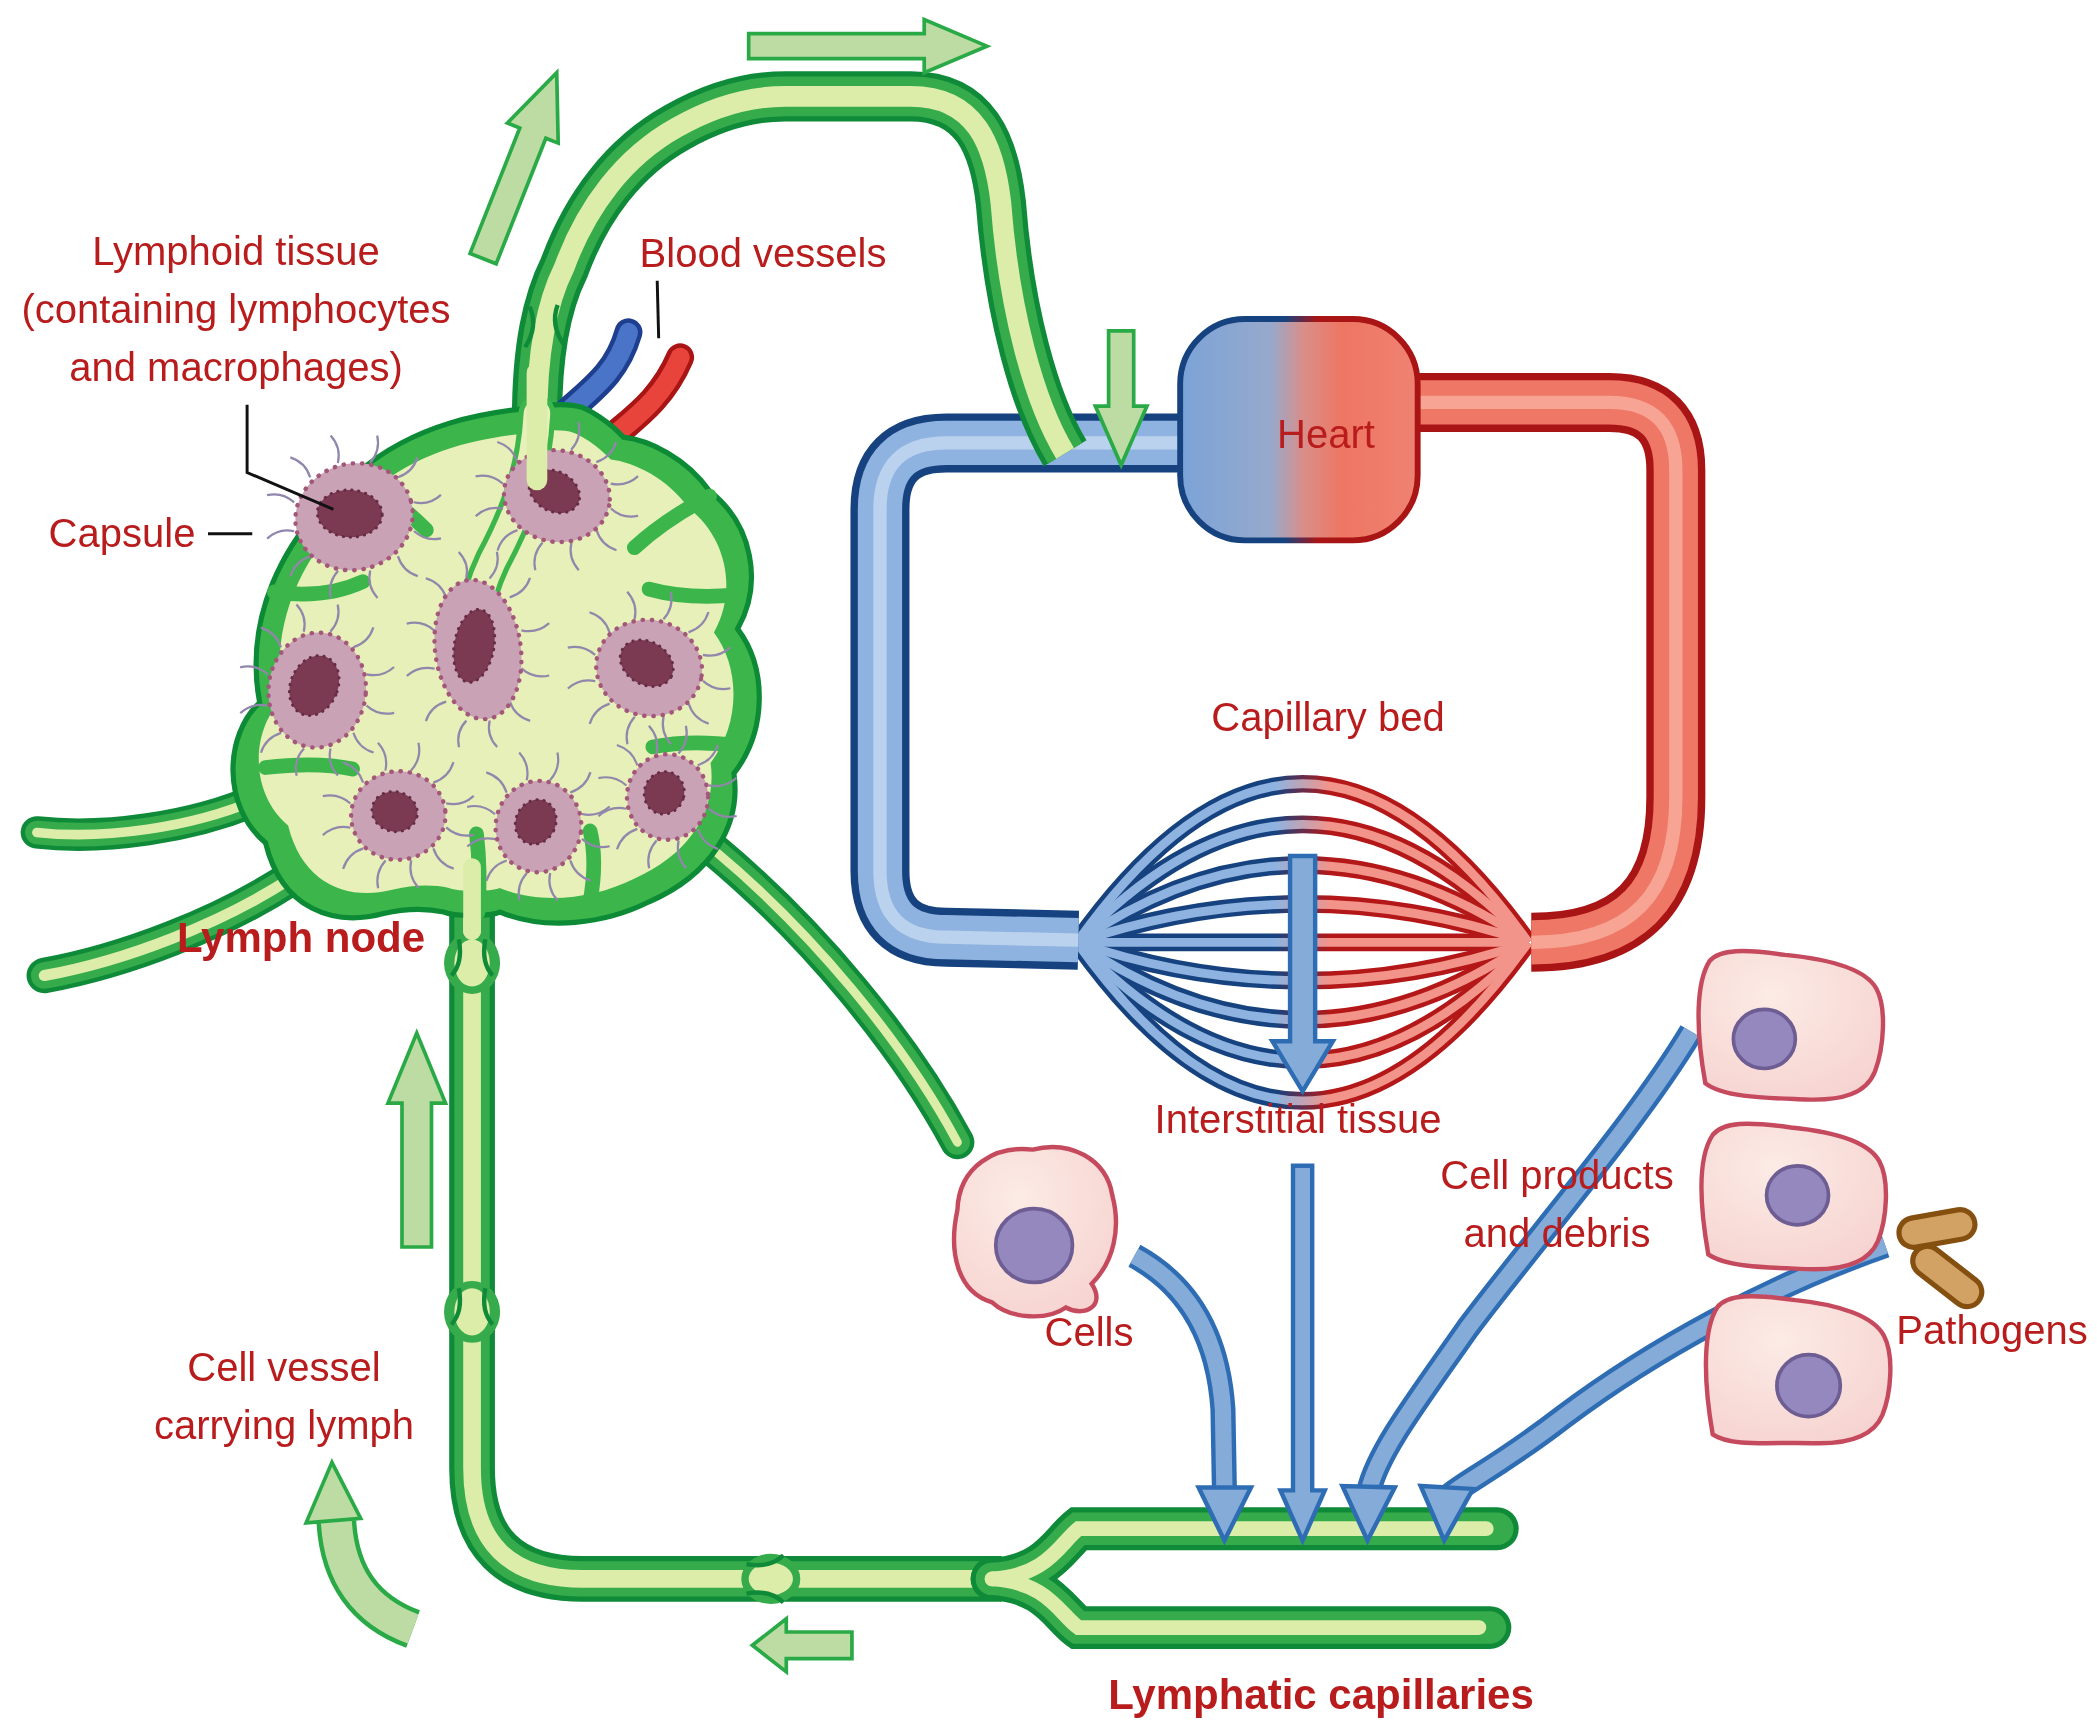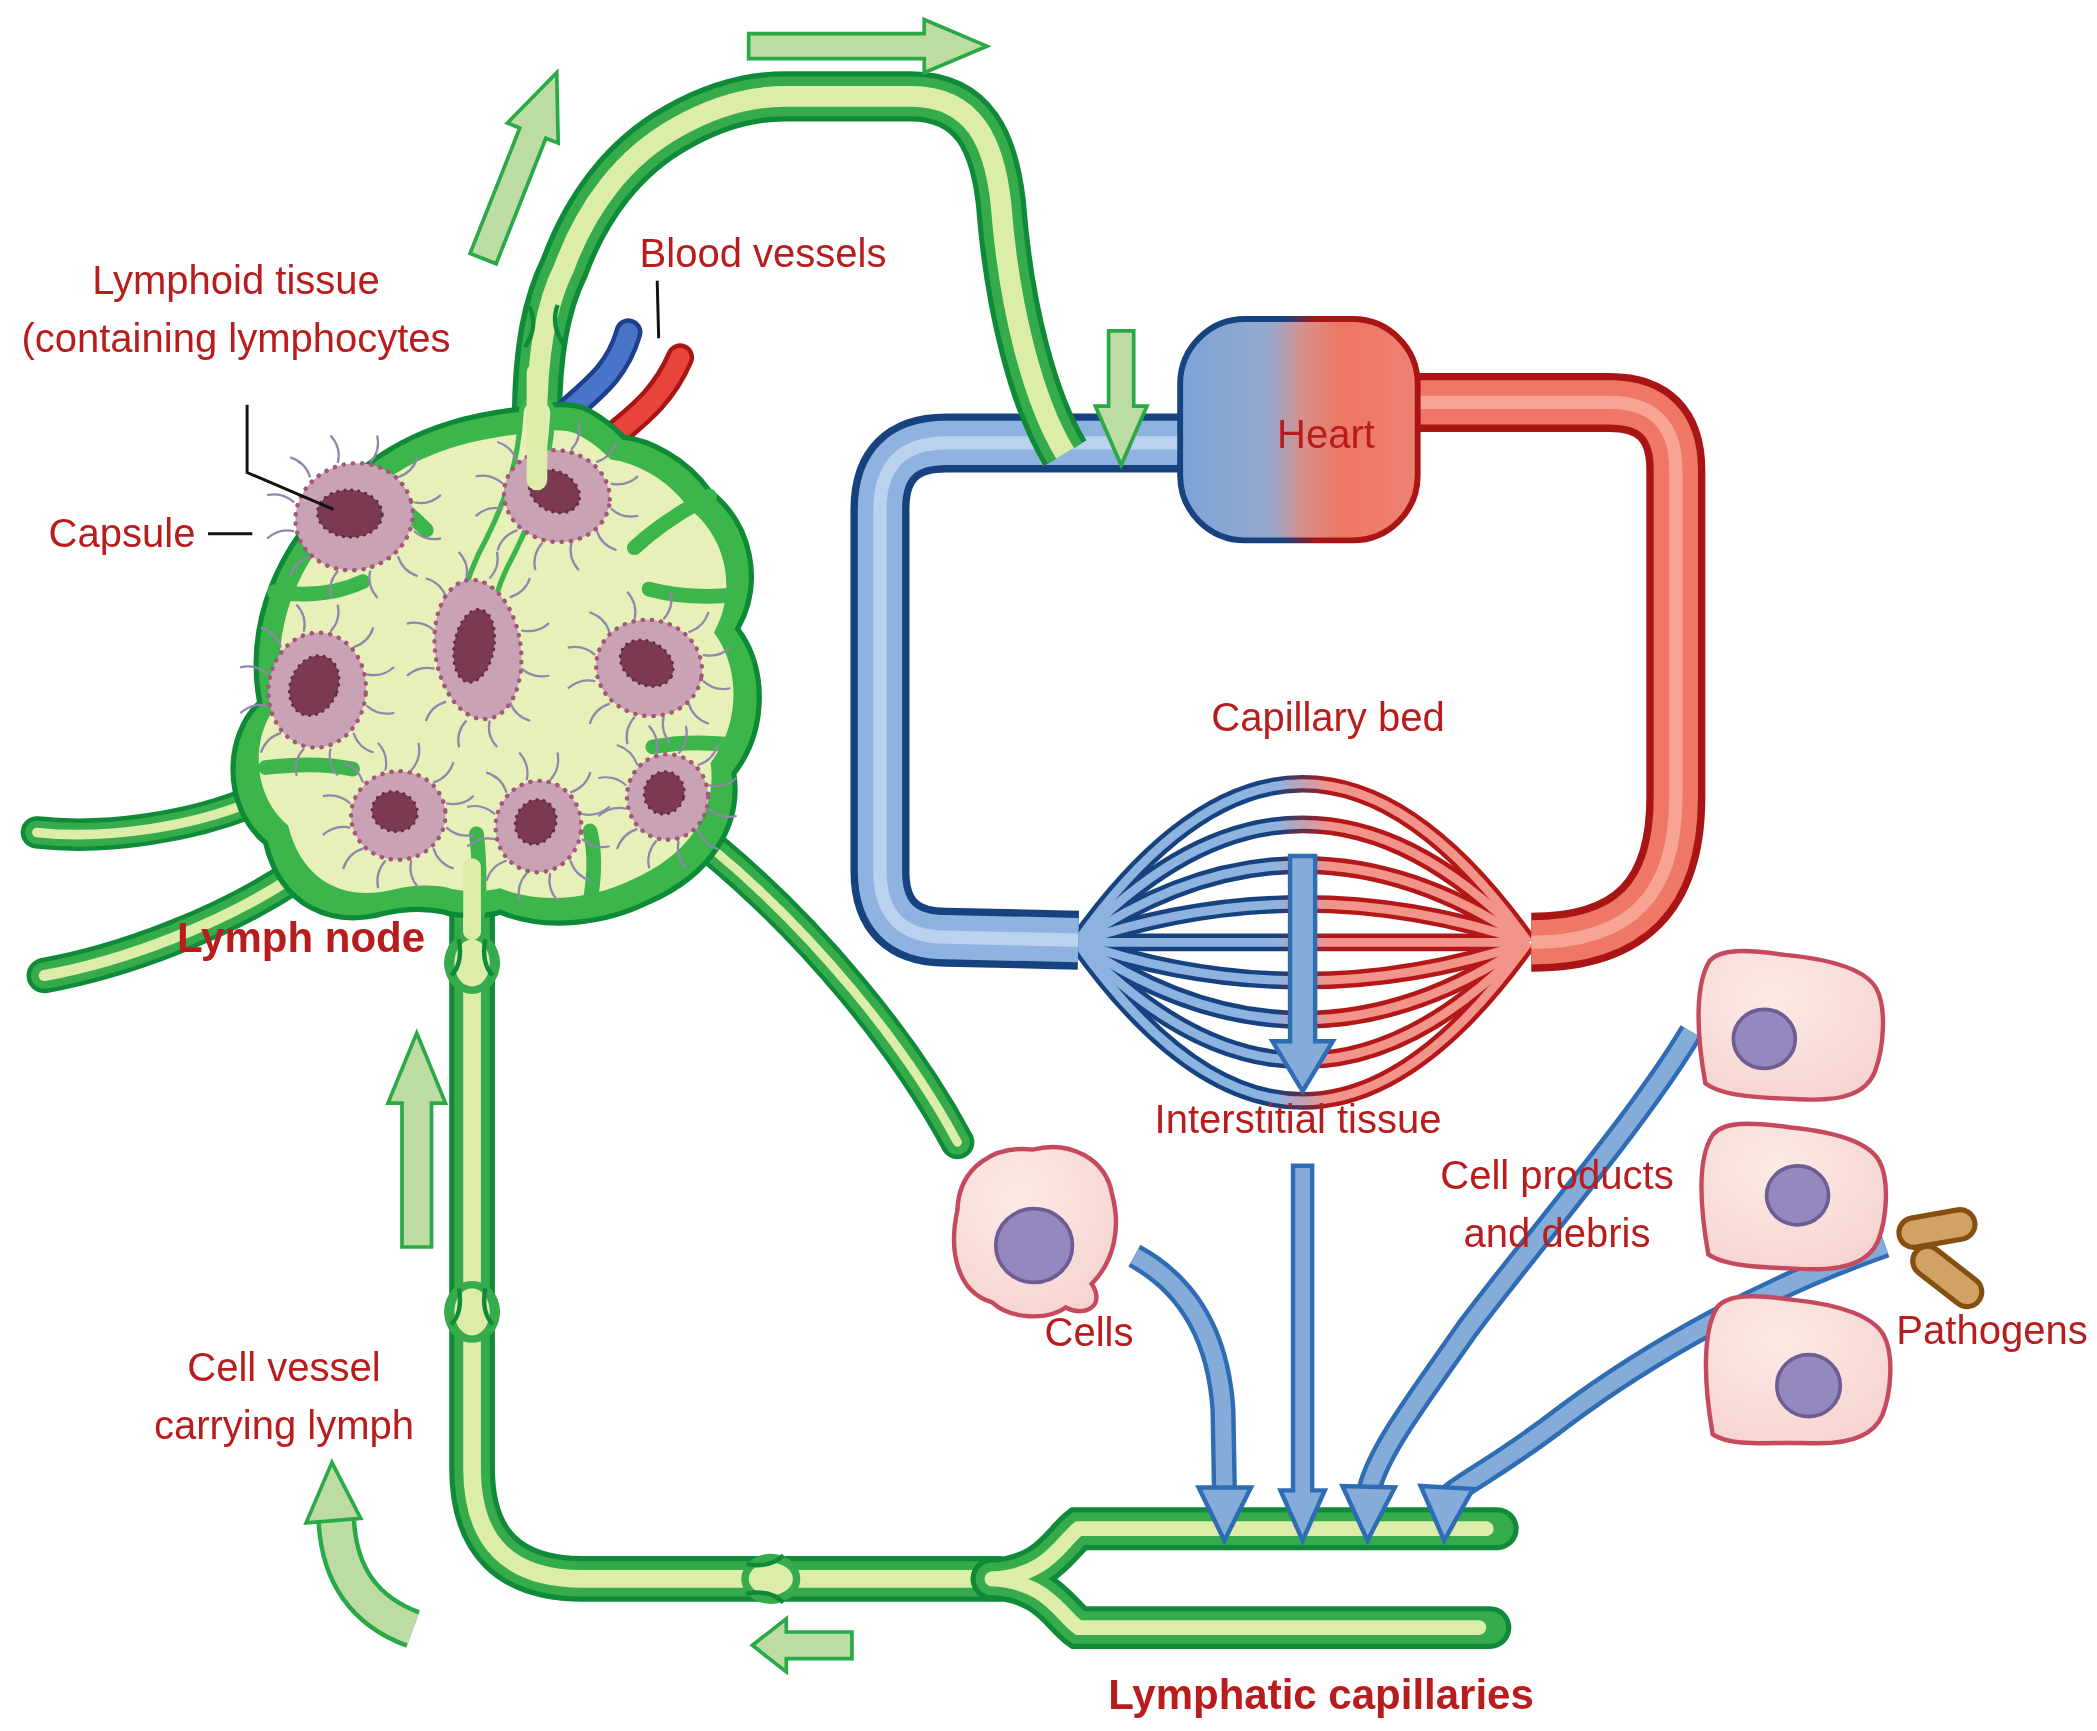--- a/index.html
+++ b/index.html
@@ -374,20 +374,21 @@
   <g stroke="#111" stroke-width="4" fill="none">
     <path d="M 335 548 L 335 640 L 452 690"></path>
     <path d="M 282 723 L 342 723"></path>
     <path d="M 891 380 L 893 458"></path>
   </g>
 </svg>
 
   <div class="lbl" style="left:236px;top:309px;">
     <div>Lymphoid tissue</div>
     <div>(containing lymphocytes</div>
+    <div>and macrophages)</div>
   </div>
   <div class="lbl" style="left:763px;top:253px;">Blood vessels</div>
   <div class="lbl" style="left:122px;top:533px;">Capsule</div>
   <div class="lbl bold" style="left:301px;top:938px;">Lymph node</div>
   <div class="lbl" style="left:1298px;top:434px;margin-left:28px;">Heart</div>
   <div class="lbl" style="left:1328px;top:717px;">Capillary bed</div>
   <div class="lbl" style="left:1298px;top:1119px;">Interstitial tissue</div>
   <div class="lbl" style="left:1089px;top:1332px;text-align:right;">Cells</div>
   <div class="lbl" style="left:1557px;top:1204px;">
     <div>Cell products</div>

